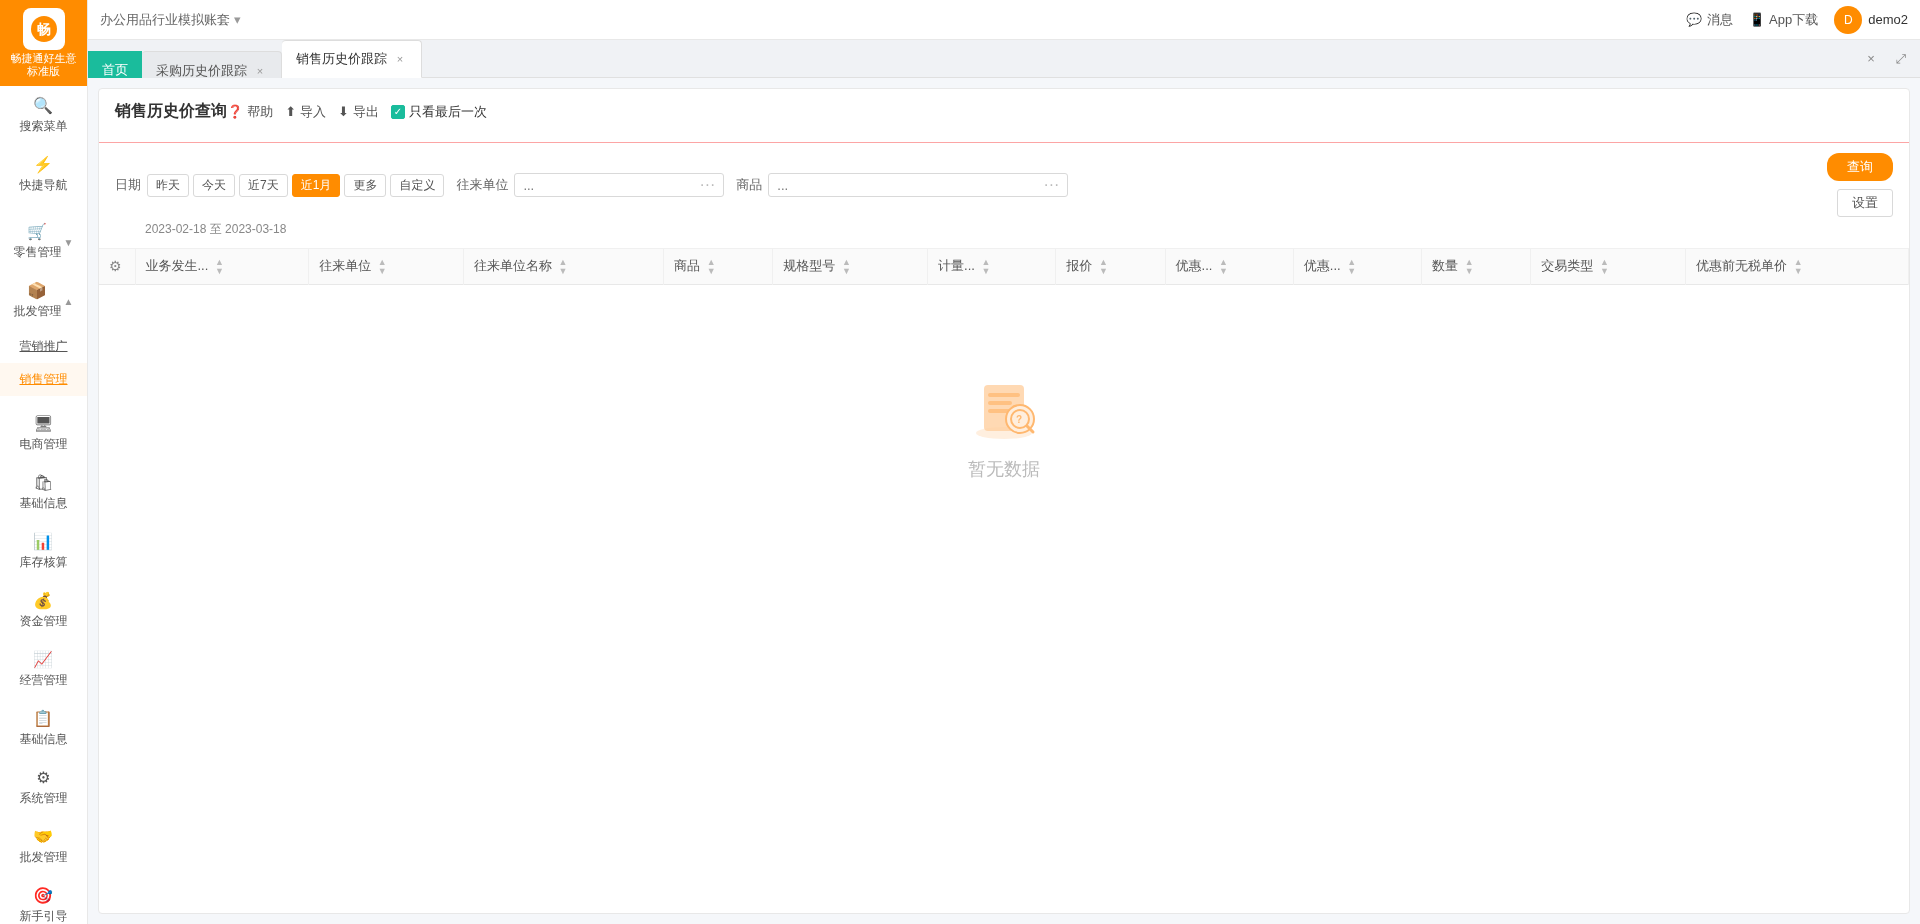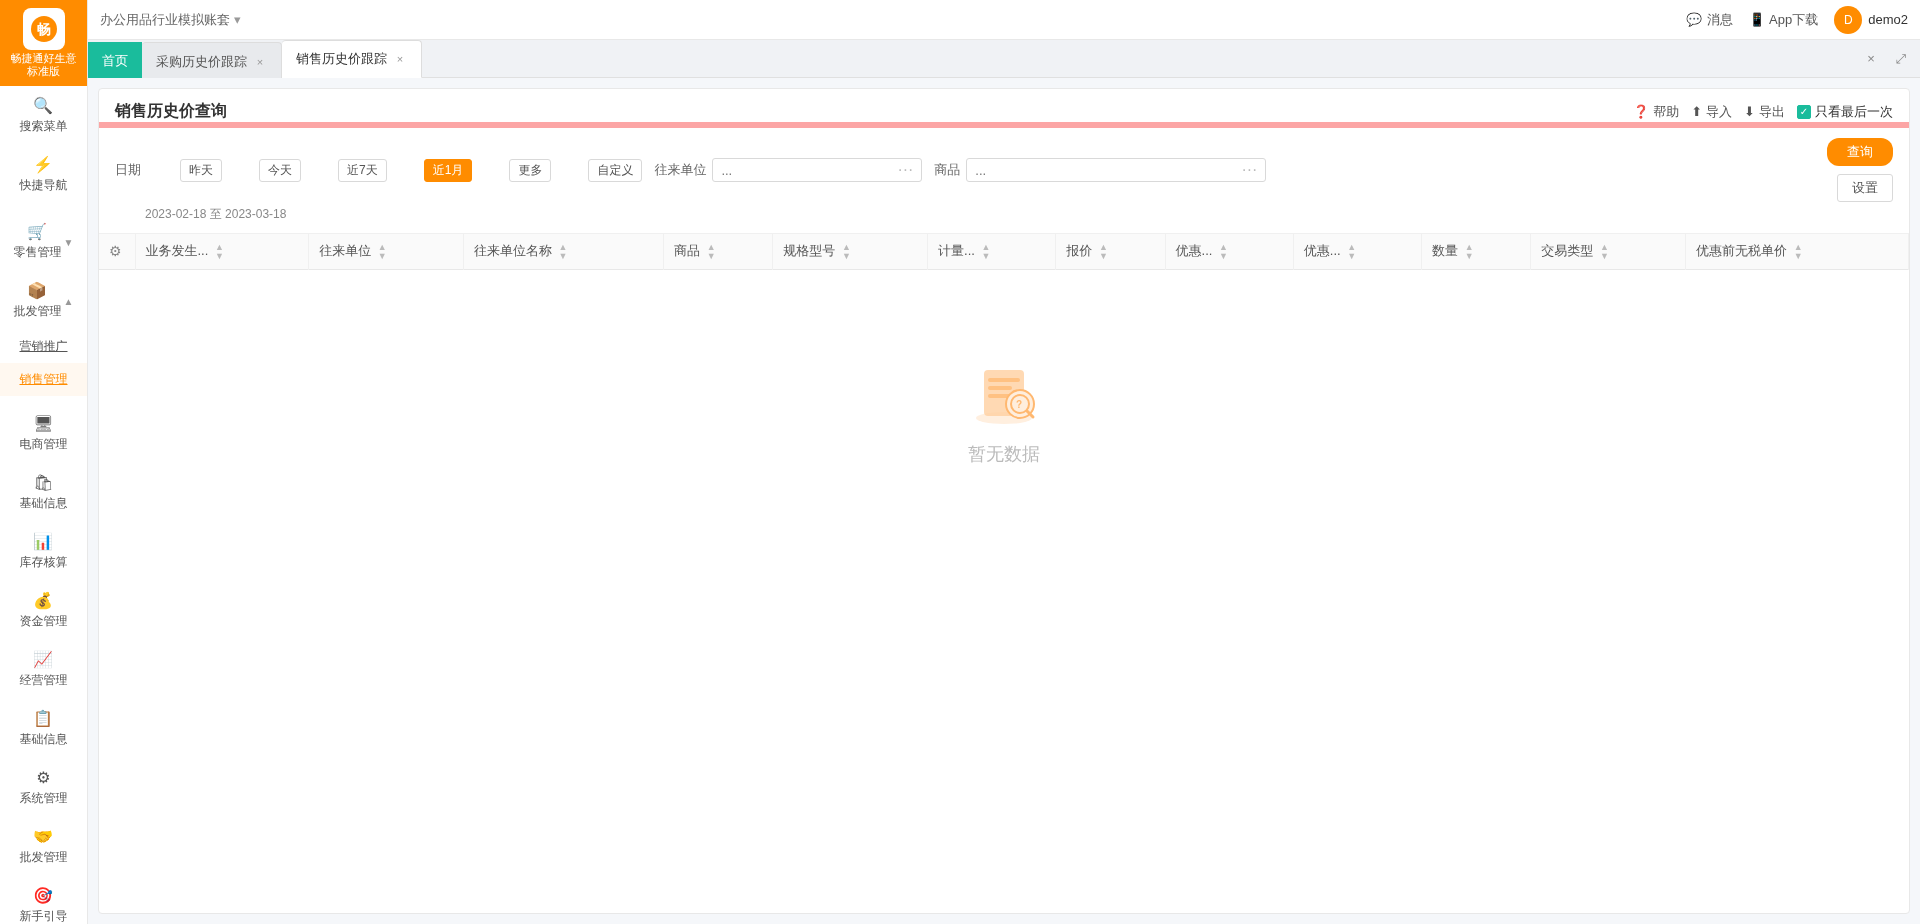--- a/index.html
+++ b/index.html
@@ -21,47 +21,47 @@
     
     .topbar { height: 40px; background: #fff; border-bottom: 1px solid #e8e8e8; display: flex; align-items: center; padding: 0 12px; gap: 8px; }
     .topbar-title { flex: 1; font-size: 13px; color: #666; display: flex; align-items: center; gap: 4px; }
     .topbar-actions { display: flex; align-items: center; gap: 16px; }
     .topbar-action { display: flex; align-items: center; gap: 4px; font-size: 13px; color: #555; cursor: pointer; }
     .topbar-user { display: flex; align-items: center; gap: 6px; cursor: pointer; }
     .topbar-avatar { width: 28px; height: 28px; border-radius: 50%; background: #ff8c00; display: flex; align-items: center; justify-content: center; color: #fff; font-size: 12px; }
 
     
     .tabbar { height: 38px; background: #f0f2f5; border-bottom: 1px solid #e0e0e0; display: flex; align-items: stretch; padding: 0; gap: 0; }
-    .tab { height: 38px; padding: 0 14px; display: flex; align-items: center; gap: 6px; cursor: pointer; font-size: 13px; color: #555; background: #e8eaed; border-right: 1px solid #ddd; border-top: 1px solid #ddd; margin-top: 2px; border-radius: 4px 4px 0 0; }
+    .tab { height: 38px; padding: 0 14px; display: flex; align-items: center; gap: 6px; cursor: pointer; font-size: 13px; color: #555; background: #e8eaed; border-right: 1px solid #ddd; border-top: 1px solid #ddd; margin-top: 11px; border-radius: 4px 4px 0 0; }
     .tab.active { background: #fff; color: #333; border-bottom: 1px solid #fff; margin-top: 0; height: 38px; font-weight: 500; }
     .tab.home { background: #1abc9c; color: #fff; border: none; border-radius: 0; }
     .tab .tab-close { color: #999; font-size: 11px; cursor: pointer; width: 14px; height: 14px; display: flex; align-items: center; justify-content: center; border-radius: 50%; }
     .tab-spacer { flex: 1; }
     .tab-win-actions { display: flex; align-items: center; padding: 0 8px; gap: 8px; }
     .tab-win-btn { width: 22px; height: 22px; display: flex; align-items: center; justify-content: center; cursor: pointer; color: #888; border-radius: 3px; }
 
     
     .content { flex: 1; background: #f5f7fa; overflow: auto; padding: 0; }
     .page-container { background: #fff; margin: 10px; border-radius: 4px; border: 1px solid #e8e8e8; min-height: calc(100% - 20px); display: flex; flex-direction: column; }
 
     
-    .page-header { padding: 12px 16px 0; border-bottom: 6px solid #fca5a5; display: flex; align-items: center; justify-content: space-between; }
+    .page-header { padding: 12px 16px 20px; border-bottom: 1px solid #fca5a5; display: flex; align-items: center; }
     .page-title { font-size: 16px; font-weight: 600; color: #333; }
     .page-header-actions { display: flex; align-items: center; gap: 12px; }
     .header-action { display: flex; align-items: center; gap: 4px; font-size: 13px; color: #555; cursor: pointer; }
     .checkbox-label { display: flex; align-items: center; gap: 4px; font-size: 13px; color: #333; cursor: pointer; }
     .checkbox-check { width: 14px; height: 14px; border: 1px solid #1abc9c; background: #1abc9c; border-radius: 2px; display: flex; align-items: center; justify-content: center; color: #fff; font-size: 10px; }
 
     
     .filter-area { padding: 10px 16px; border-bottom: 1px solid #f0f0f0; display: flex; align-items: flex-start; gap: 0; flex-wrap: wrap; }
     .filter-row { display: flex; align-items: center; gap: 12px; width: 100%; }
     .filter-item { display: flex; align-items: center; gap: 6px; }
     .filter-label { color: #666; font-size: 13px; white-space: nowrap; }
     .date-buttons { display: flex; align-items: center; gap: 4px; }
-    .date-btn { padding: 2px 8px; border: 1px solid #d9d9d9; border-radius: 3px; cursor: pointer; font-size: 12px; color: #555; background: #fff; margin-left: 33px; }
+    .date-btn { padding: 2px 8px; border: 1px solid #d9d9d9; border-radius: 3px; cursor: pointer; font-size: 12px; color: #555; background: #fff; }
     .date-btn.active { background: #ff8c00; color: #fff; border-color: #ff8c00; }
     .date-range { font-size: 12px; color: #888; margin-left: 4px; }
     .filter-input-wrap { display: flex; align-items: center; border: 1px solid #d9d9d9; border-radius: 3px; padding: 2px 8px; min-width: 200px; background: #fff; }
     .filter-input-wrap input { border: none; outline: none; font-size: 13px; color: #333; width: 100%; background: transparent; }
     .filter-dots { color: #bbb; font-size: 16px; cursor: pointer; }
     .query-btn { background: #ff8c00; color: #fff; border: none; border-radius: 12px; padding: 5px 20px; font-size: 13px; cursor: pointer; }
     .setting-btn { background: #fff; color: #555; border: 1px solid #d9d9d9; border-radius: 3px; padding: 4px 14px; font-size: 13px; cursor: pointer; margin-top: 4px; }
     .action-col { display: flex; flex-direction: column; align-items: flex-end; gap: 4px; margin-left: auto; }
 
     

